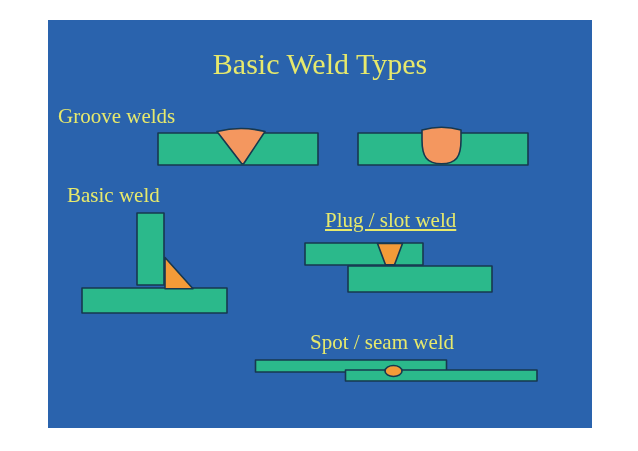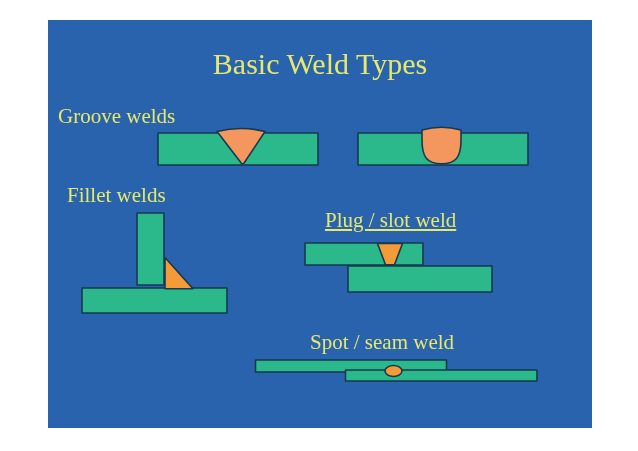--- a/index.html
+++ b/index.html
@@ -29,21 +29,21 @@
   .ol{stroke:#17384f;stroke-width:1.6;stroke-linejoin:round;}
 </style>
 </head>
 <body>
 
 <div class="slide"></div>
 
 <div class="slide-title">Basic Weld Types</div>
 
 <div class="lbl lbl-groove">Groove welds</div>
-<div class="lbl lbl-fillet">Fillet welds</div>
+<div class="lbl lbl-fillet">Basic weld</div>
 <div class="lbl lbl-plug">Plug / slot weld</div>
 <div class="lbl lbl-spot">Spot / seam weld</div>
 
 <svg class="diagram-layer" viewBox="0 0 638 451">
 
   <g>
     <rect class="ol" x="158" y="133" width="160" height="32" fill="#2bb98b"></rect>
     <path class="ol" d="M 217 131.5 Q 241 125.5 265 131.5 L 243.6 163.8 L 241.8 163.8 Z" fill="#f4975f"></path>
   </g>
 

